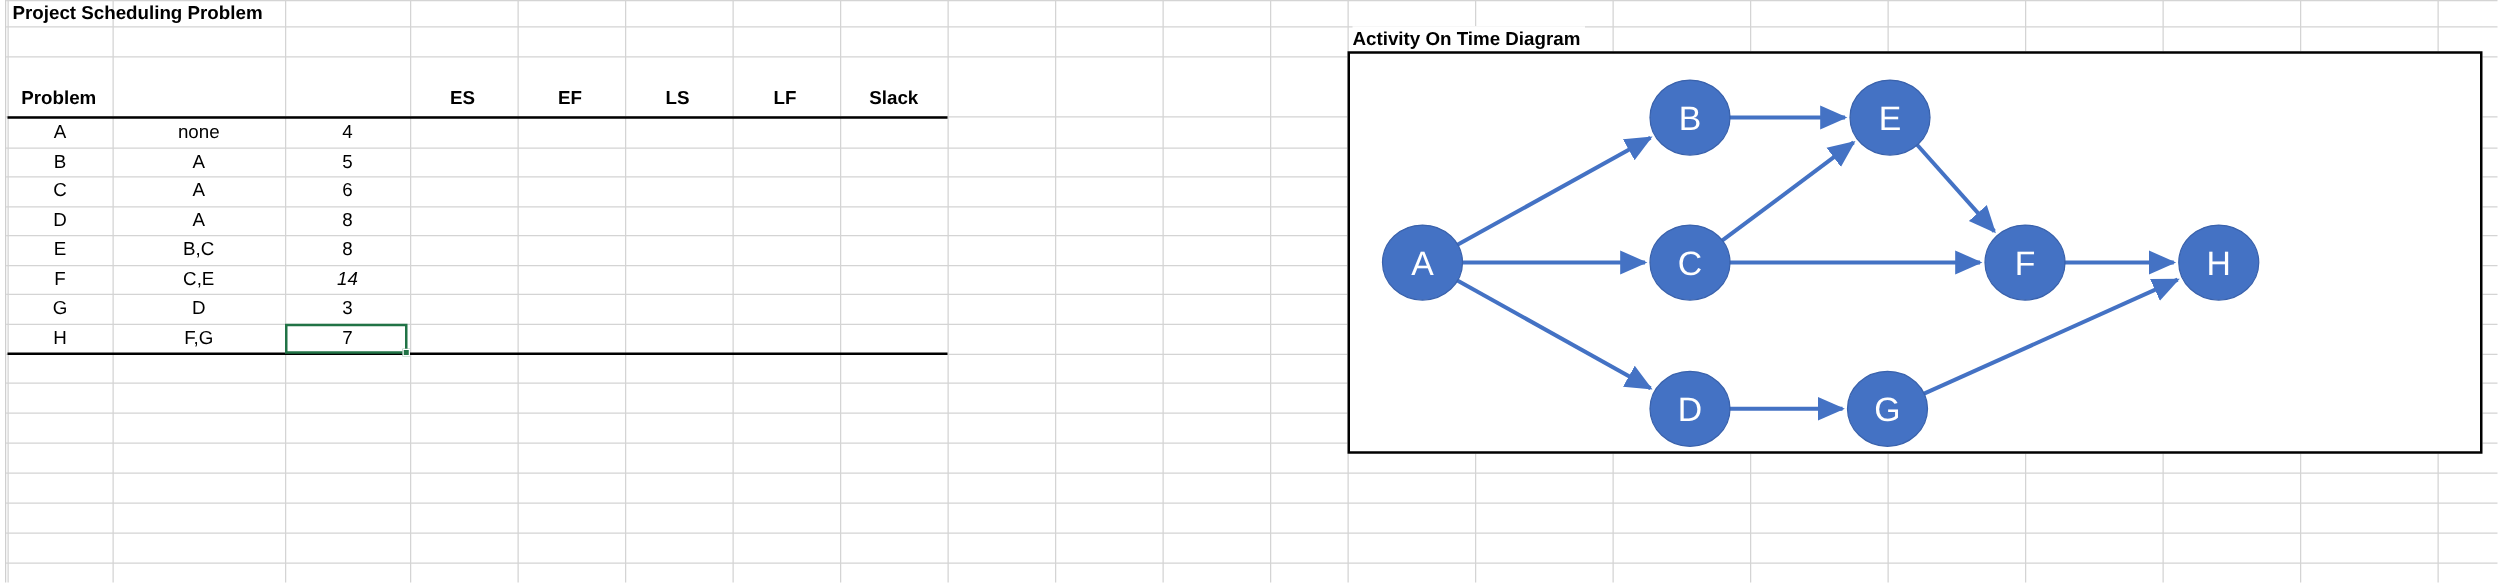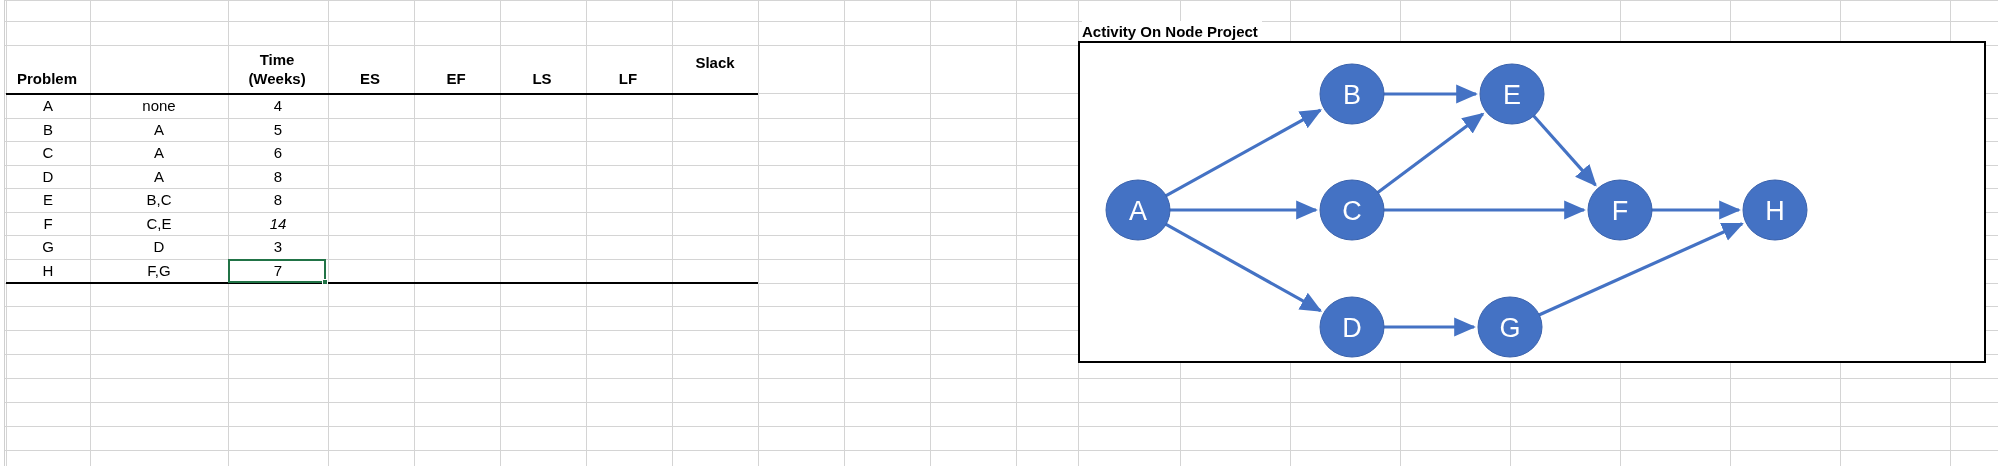--- a/index.html
+++ b/index.html
@@ -217,41 +217,38 @@
       <div class="rowhead-tick" style="top: 378px;"></div>
       <div class="gline-h" style="top: 402px;"></div>
       <div class="rowhead-tick" style="top: 402px;"></div>
       <div class="gline-h" style="top: 426px;"></div>
       <div class="rowhead-tick" style="top: 426px;"></div>
       <div class="gline-h" style="top: 450px;"></div>
       <div class="rowhead-tick" style="top: 450px;"></div>
     </div>
   <div class="rowhead-edge"></div>
 
+  <div class="title-cell">Project Scheduling Problem</div>
 
   <div class="hdr-stack" style="left:6px; top:48px; width:82px; height:40px;">
     <span>Problem</span>
   </div>
-  <div class="hdr-stack" style="left:228px; top:48px; width:98px; height:40px;">
-    <span>Time</span>
-    <span>(Weeks)</span>
-  </div>
   <div class="hdr-stack" style="left:328px; top:48px; width:84px; height:40px;">
     <span>ES</span>
   </div>
   <div class="hdr-stack" style="left:414px; top:48px; width:84px; height:40px;">
     <span>EF</span>
   </div>
   <div class="hdr-stack" style="left:500px; top:48px; width:84px; height:40px;">
     <span>LS</span>
   </div>
   <div class="hdr-stack" style="left:586px; top:48px; width:84px; height:40px;">
     <span>LF</span>
   </div>
-  <div class="hdr-stack" style="left:672px; top:32px; width:86px; height:40px;">
+  <div class="hdr-stack" style="left:672px; top:48px; width:86px; height:40px;">
     <span>Slack</span>
   </div>
 
   <div class="rule" style="left:6px; top:93px; width:752px;"></div>
 
   <div class="rule" style="left:6px; top:282px; width:752px;"></div>
 
   <div id="data-cells">
       <div class="cell" style="left: 6px; top: 94px; width: 84px; height: 23px;">A</div>
       <div class="cell" style="left: 90px; top: 94px; width: 138px; height: 23px;">none</div>
@@ -315,21 +312,21 @@
       <div class="cell" style="left: 328px; top: 259px; width: 86px; height: 23px;"></div>
       <div class="cell" style="left: 414px; top: 259px; width: 86px; height: 23px;"></div>
       <div class="cell" style="left: 500px; top: 259px; width: 86px; height: 23px;"></div>
       <div class="cell" style="left: 586px; top: 259px; width: 86px; height: 23px;"></div>
       <div class="cell" style="left: 672px; top: 259px; width: 86px; height: 23px;"></div>
     </div>
 
   <div class="selbox" style="left:228px; top:259px; width:98px; height:24px;"></div>
   <div class="selhandle" style="left:322px; top:279px;"></div>
 
-  <div id="diagram-title">Activity On Node Project</div>
+  <div id="diagram-title">Activity On Time Diagram</div>
   <div id="diagram-wrap">
     <svg id="aon-svg" width="904" height="318" viewBox="0 0 904 318" xmlns="http://www.w3.org/2000/svg">
       <defs>
         <marker id="arw" markerWidth="7" markerHeight="7" refX="6.2" refY="3.5" orient="auto" markerUnits="strokeWidth">
           <path d="M0,0.5 L6.8,3.5 L0,6.5 Z" fill="#4472C4"></path>
         </marker>
       </defs>
       <g id="edge-group">
           <line x1="85.25" y1="153.18" x2="240.35" y2="67.20" stroke="#4472C4" stroke-width="3.2" marker-end="url(#arw)"></line>
           <line x1="89.00" y1="167.00" x2="236.00" y2="167.00" stroke="#4472C4" stroke-width="3.2" marker-end="url(#arw)"></line>

